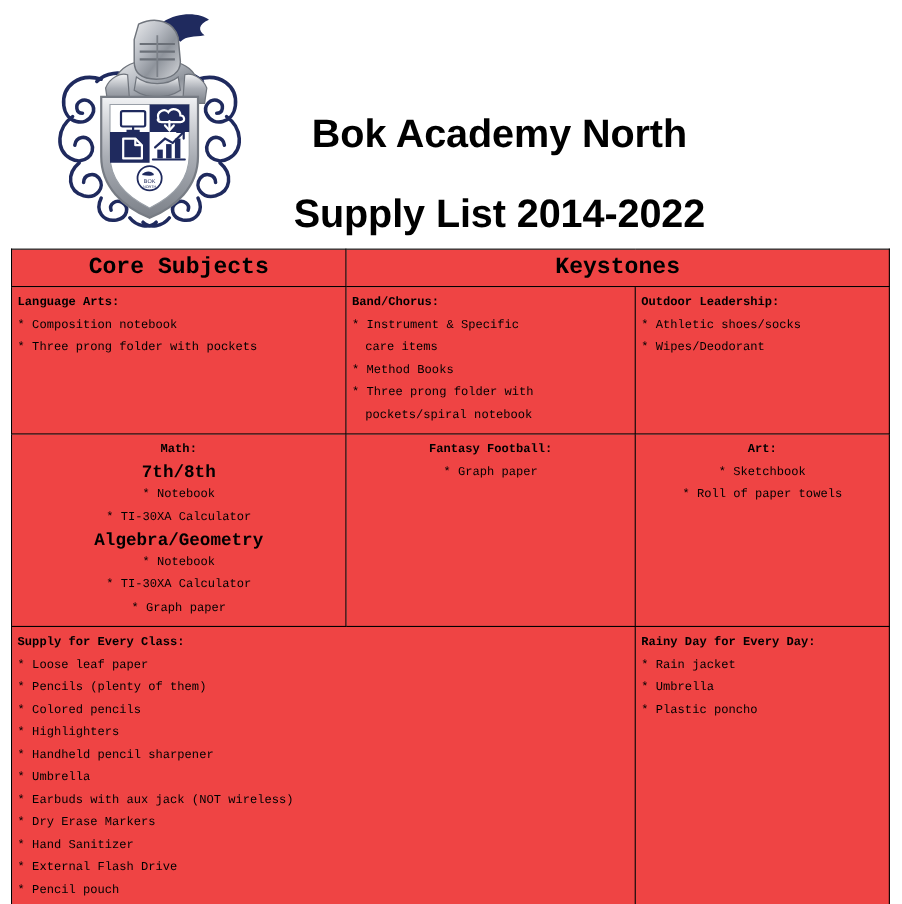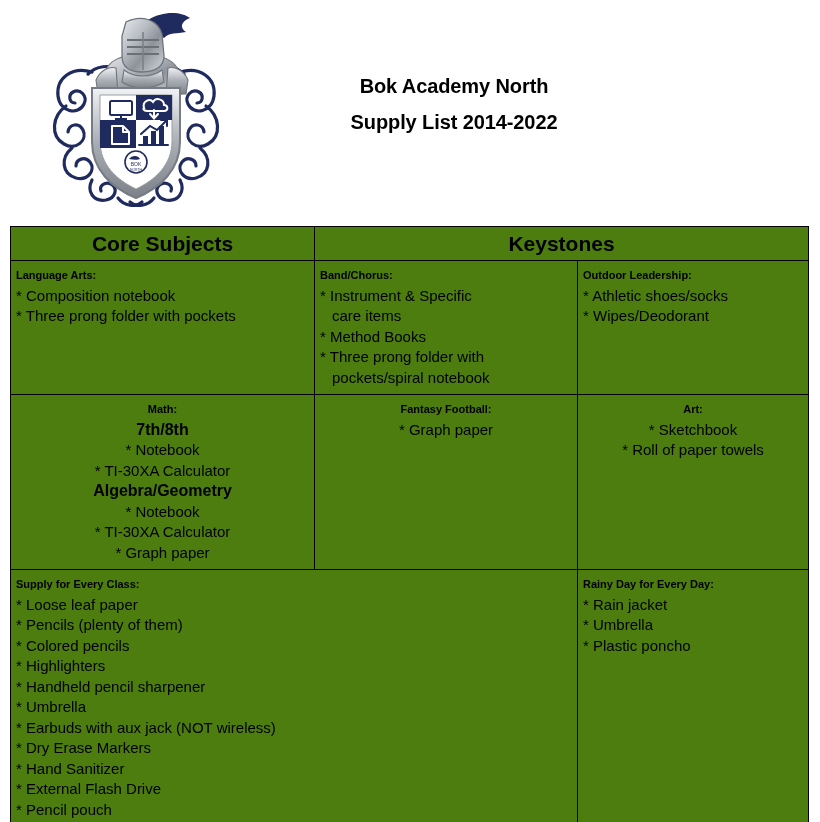--- a/index.html
+++ b/index.html
@@ -33,41 +33,43 @@
   .logo-svg { display: block; width: 212px; height: 212px; }
 
   .title-block {
     position: absolute;
     left: 244px;
     top: 68px;
     width: 420px;
     text-align: center;
   }
   .title-line {
-    font-size: 20px;
+    font-size: 36px;
     font-weight: bold;
     line-height: 36px;
     letter-spacing: -0.1px;
     white-space: nowrap;
+    margin-top: 36px;
   }
 
   
   .supply-table {
     position: absolute;
     left: 10px;
     top: 226px;
     width: 798px;
     border-collapse: collapse;
     table-layout: fixed;
   }
   .supply-table td, .supply-table th {
     border: 1.5px solid #000000;
     vertical-align: top;
     padding: 0;
-    background: #4d7c0f;
+    background: #ef4444;
+    font-family: Liberation Mono, monospace;
   }
   .hdr-cell {
     background: #d3e0f2;
     text-align: center;
     font-size: 21px;
     font-weight: bold;
     height: 33px;
     line-height: 33px;
     padding: 0 2px;
     border: 1.5px solid #000000;
@@ -81,21 +83,21 @@
     font-weight: bold;
     line-height: 20.5px;
     white-space: nowrap;
   }
   .cell-subtitle {
     font-size: 16px;
     font-weight: bold;
     line-height: 20.5px;
   }
   .cell-item {
-    font-size: 15px;
+    font-size: 11px;
     font-weight: normal;
     line-height: 20.5px;
   }
   .cell-item.wrap-cont {
     padding-left: 12px;
   }
 
   
   .row-1 td { height: 122px; }
   .row-2 td { height: 166px; text-align: center; }

